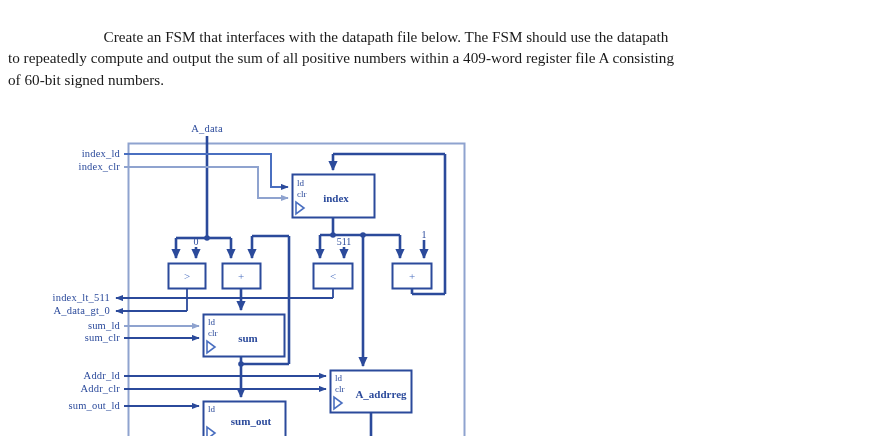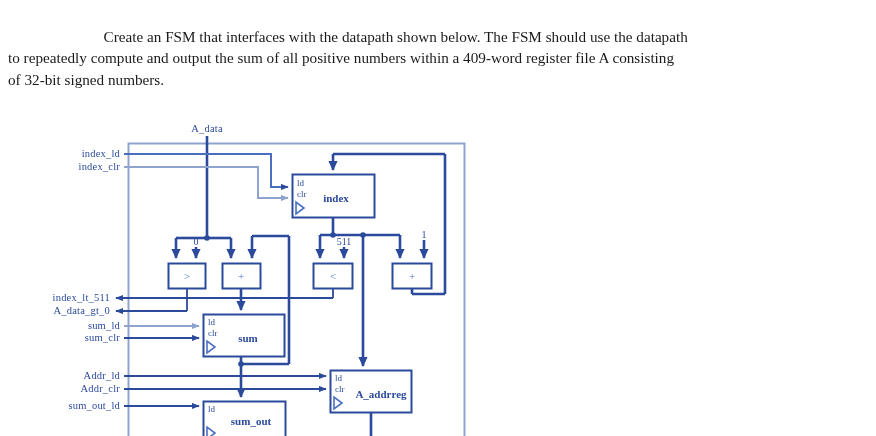--- a/index.html
+++ b/index.html
@@ -51,23 +51,23 @@
   .lbl-num{
     font-family:"Liberation Serif", serif;
     font-size:10px;
     fill:#2b4a9b;
   }
 </style>
 </head>
 <body>
 
 <div id="prompt">
-  <span class="indent"></span><span>Create an FSM that interfaces with the datapath shown below. The FSM should use the datapath</span>
+  <span class="indent"></span><span>Create an FSM that interfaces with the datapath file below. The FSM should use the datapath</span>
 <span>to repeatedly compute and output the sum of all positive numbers within a 409-word register file A consisting</span>
-<span>of 32-bit signed numbers.</span>
+<span>of 60-bit signed numbers.</span>
 </div>
 
 <div id="diagram">
 <svg width="876" height="436" viewBox="0 0 876 436" xmlns="http://www.w3.org/2000/svg">
   <defs>
     <marker id="ah" markerWidth="9" markerHeight="9" refX="7.2" refY="3.2" orient="auto" markerUnits="userSpaceOnUse">
       <path d="M0,0 L8,3.2 L0,6.4 z" fill="#2b4a9b"></path>
     </marker>
     <marker id="ahL" markerWidth="9" markerHeight="9" refX="7.2" refY="3.2" orient="auto" markerUnits="userSpaceOnUse">
       <path d="M0,0 L8,3.2 L0,6.4 z" fill="#8fa3cf"></path>

